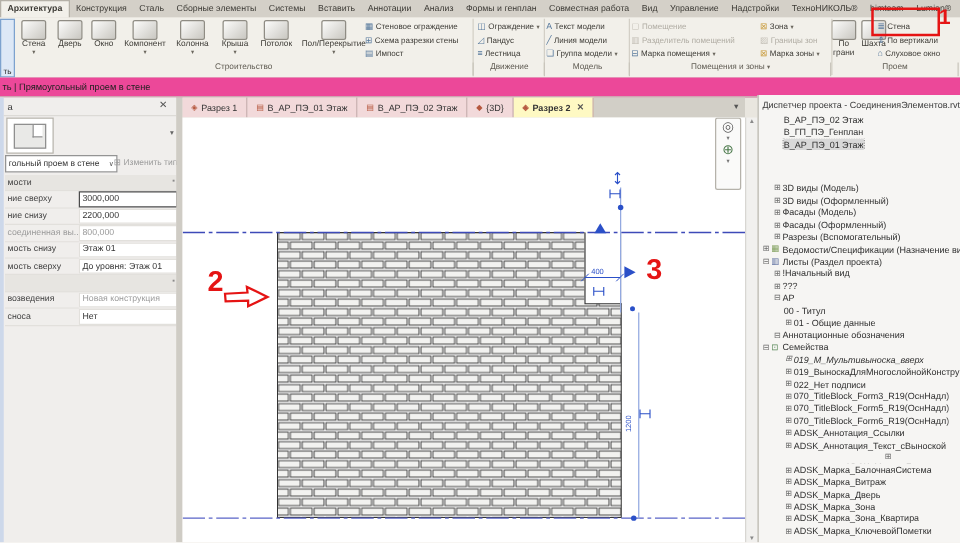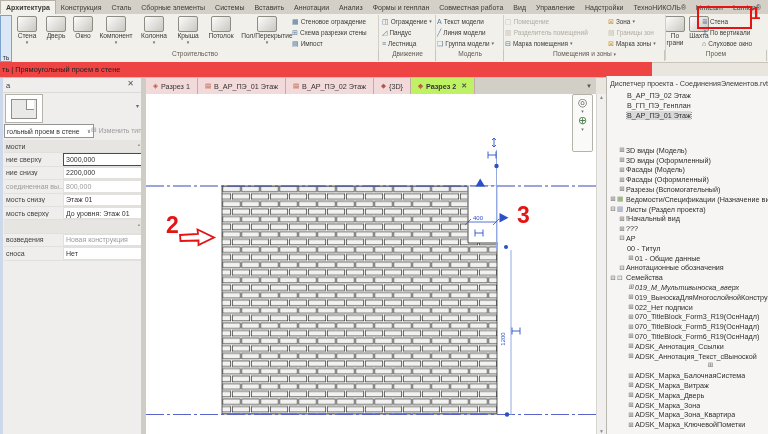--- a/index.html
+++ b/index.html
@@ -36,30 +36,30 @@
   .pcell{position:absolute;top:0;height:11px;text-align:center;font-size:6.6px;color:#5f5b52;
          border-right:1px solid #c9c5bc;overflow:hidden;white-space:nowrap;}
   .rsep{position:absolute;top:1px;width:1px;height:45px;background:#d3cfc6;}
 
   
   .step-box{position:absolute;left:697px;top:6px;width:51px;height:19px;border:2px solid #e51414;z-index:60;}
   .step-num{position:absolute;font-weight:bold;color:#e51414;z-index:61;}
   .n1{left:751px;top:4px;font-size:17px;}
 
   
-  .optbar{position:absolute;left:0;top:62px;width:652px;height:16px;background:#ef4444;
+  .optbar{position:absolute;left:0;top:62px;width:768px;height:16px;background:#ec4899;
           border-bottom:1px solid #c6c3ba;font-size:7.4px;display:flex;align-items:center;
           padding-left:2px;box-sizing:border-box;color:#222;}
 
   
   .viewtabs{position:absolute;left:146px;top:78px;width:450px;height:16px;background:#d2cfc7;
             display:flex;align-items:stretch;font-size:7.2px;}
   .vtab{display:flex;align-items:center;gap:3px;padding:0 7px;background:#f2d9da;
         border-right:1px solid #c3aaab;white-space:nowrap;color:#333;}
-  .vtab.active{background:#bef264;font-weight:bold;}
+  .vtab.active{background:#fef9c3;font-weight:bold;}
   .vticon{font-size:6.5px;color:#b5583f;}
   .vtclose{font-size:7px;color:#555;margin-left:2px;}
   .vt-space{flex:1;}
   .vt-menu{display:flex;align-items:center;padding:0 4px;font-size:6px;color:#555;}
 
   
   .props{position:absolute;left:0;top:78px;width:141px;height:356px;background:#f0eeec;
          border-left:3px solid #cdd8ea;box-sizing:border-box;}
   .props-h{position:relative;height:14px;font-size:7.5px;display:flex;align-items:center;
            padding:0 3px;color:#3a3a3a;border-bottom:1px solid #dcdad6;}

